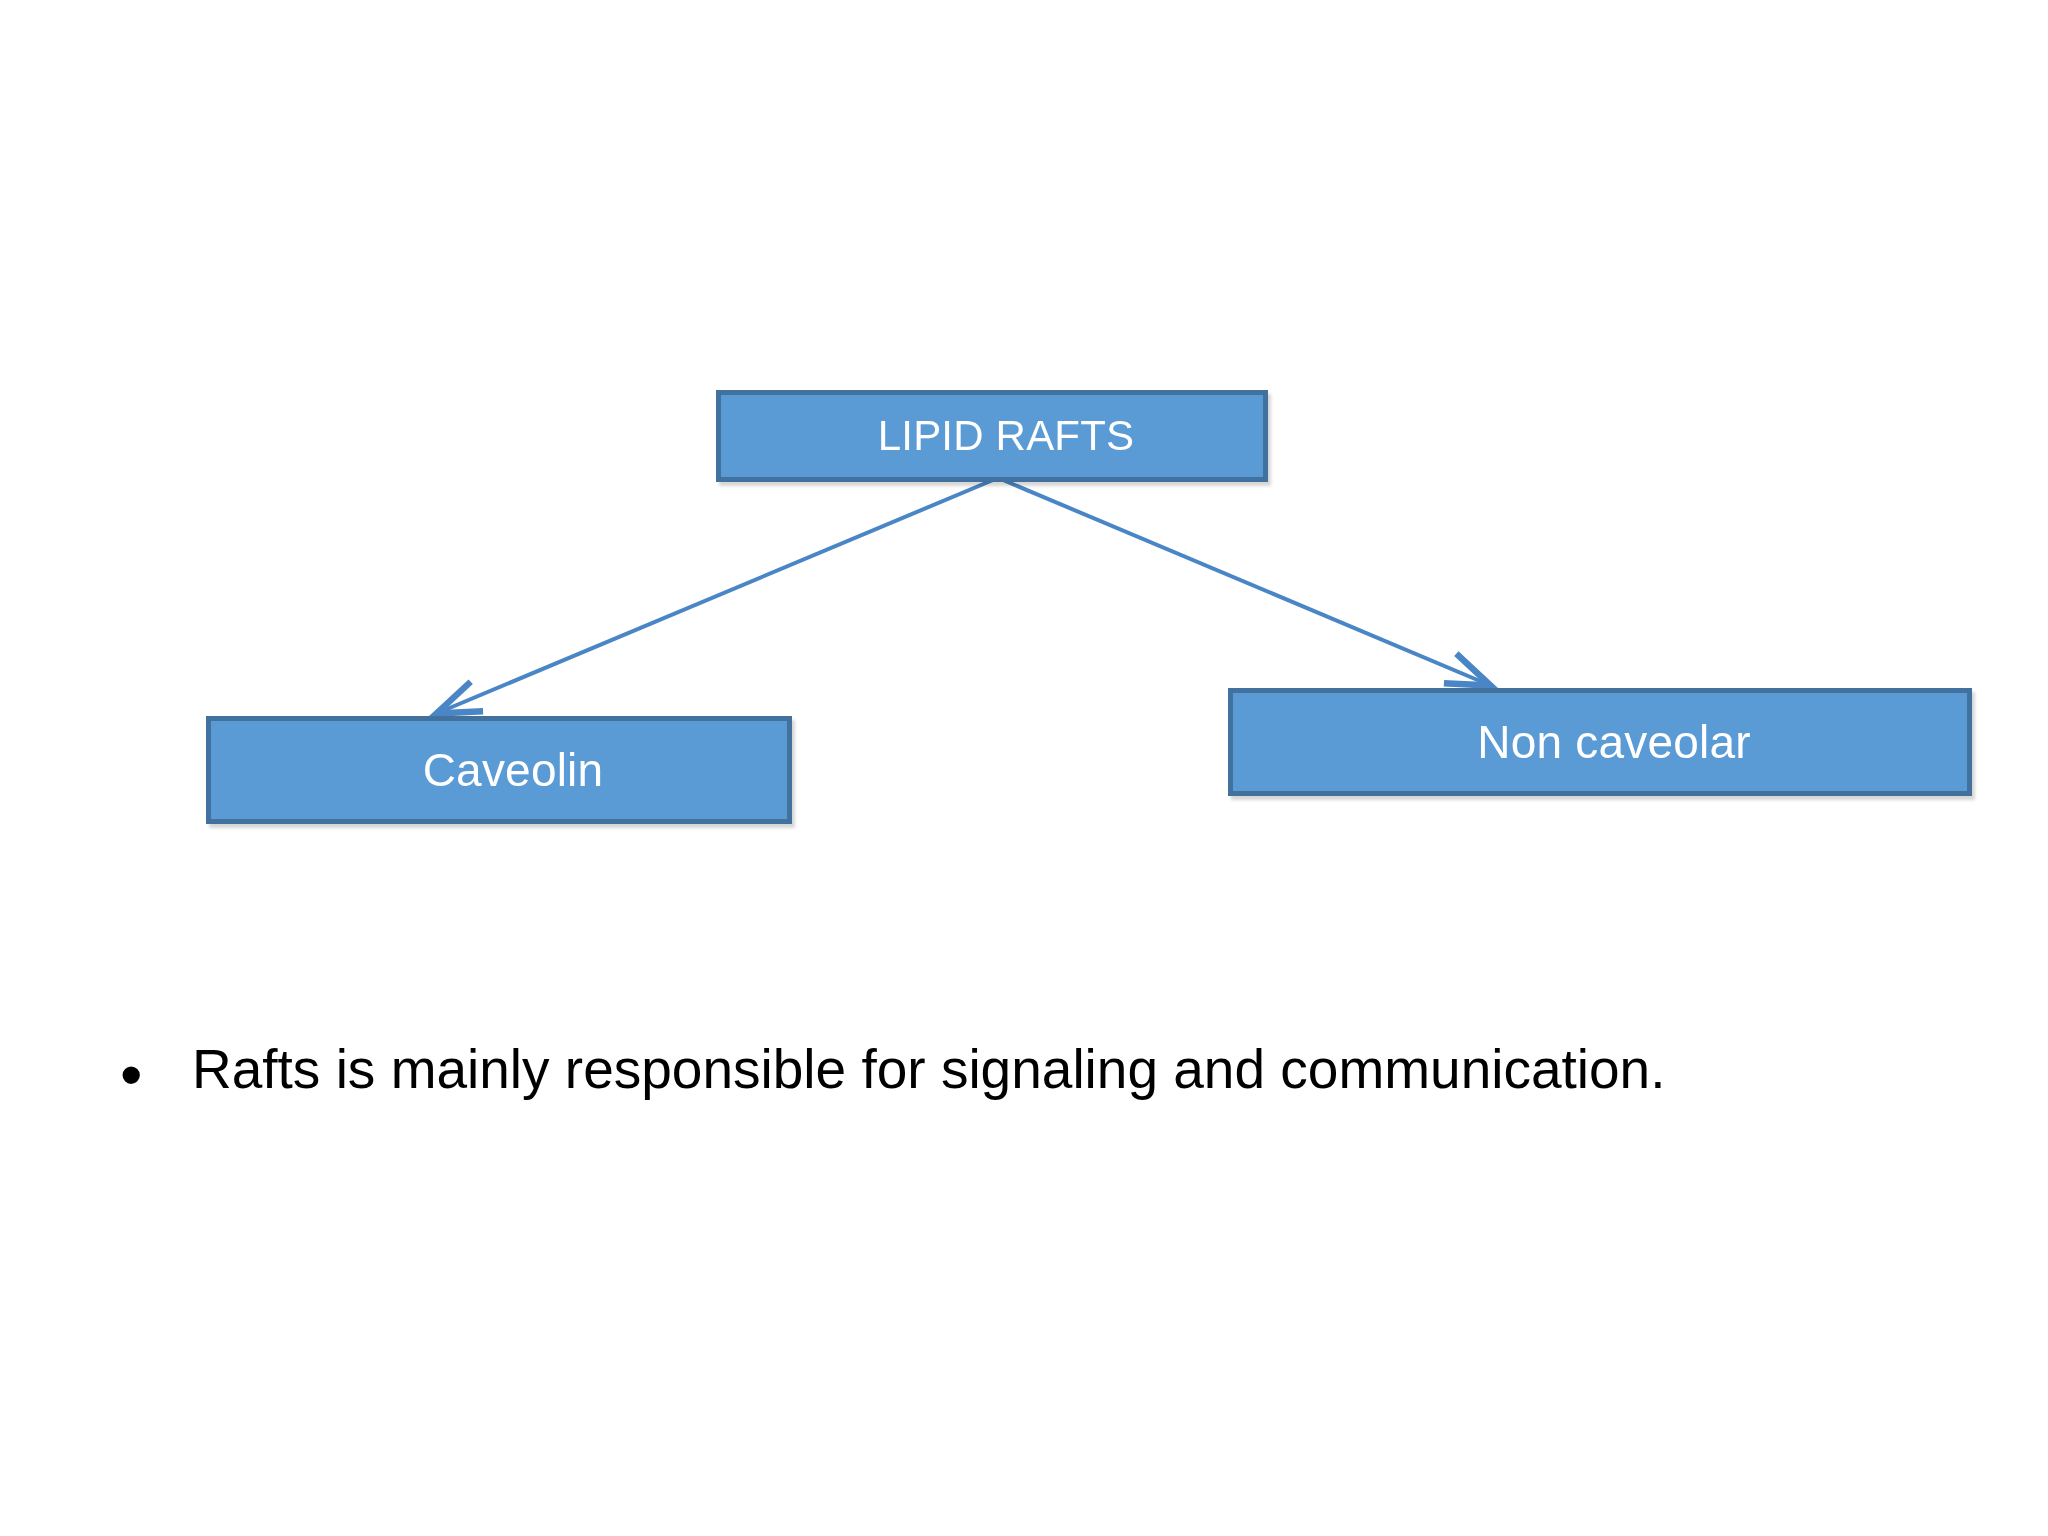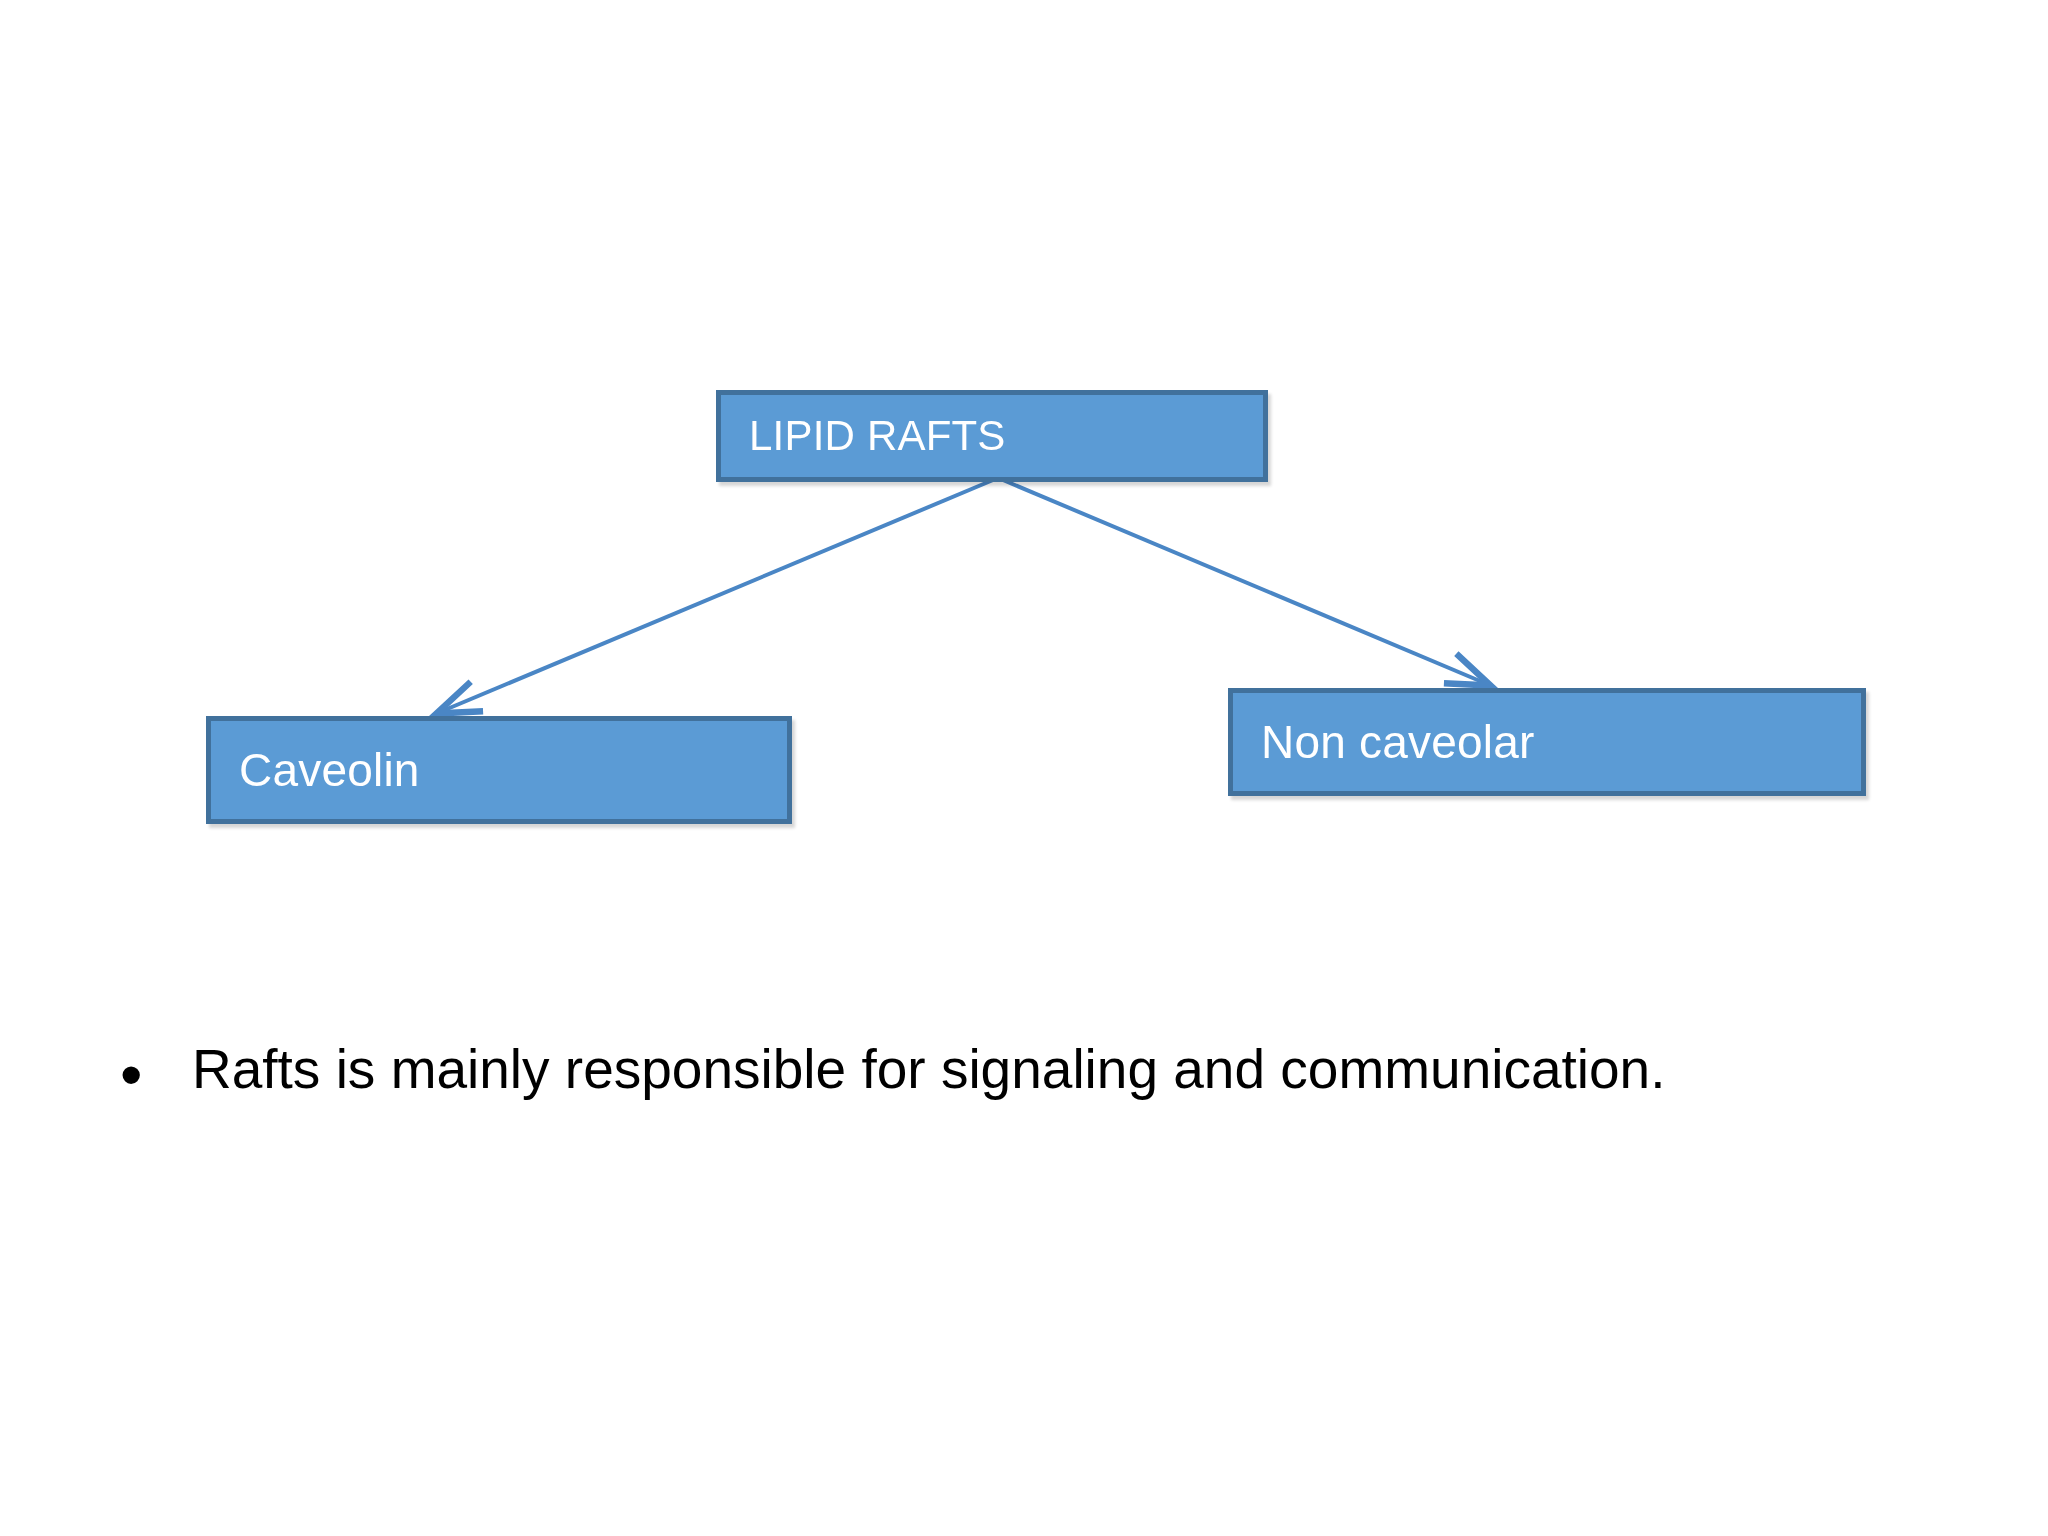--- a/index.html
+++ b/index.html
@@ -40,21 +40,21 @@
     pointer-events: none;
   }
 
   .node-box {
     position: absolute;
     box-sizing: border-box;
     background: #5B9BD5;
     border: 5px solid #41719C;
     display: flex;
     align-items: center;
-    justify-content: flex-start;
+    justify-content: center;
     box-shadow: 3px 4px 3px rgba(0,0,0,0.16);
     padding-left: 28px;
   }
   .node-label {
     color: #FFFFFF;
     font-family: "Liberation Sans", sans-serif;
     font-weight: 400;
     letter-spacing: 0.2px;
     white-space: nowrap;
     line-height: 1;
@@ -73,21 +73,21 @@
     left: 206px;
     top: 716px;
     width: 586px;
     height: 108px;
   }
   #node-caveolin .node-label { font-size: 46px; }
 
   #node-noncaveolar {
     left: 1228px;
     top: 688px;
-    width: 638px;
+    width: 744px;
     height: 108px;
   }
   #node-noncaveolar .node-label { font-size: 46px; }
 
   
   #bullet-block {
     position: absolute;
     left: 120px;
     top: 1036px;
     width: 1720px;

